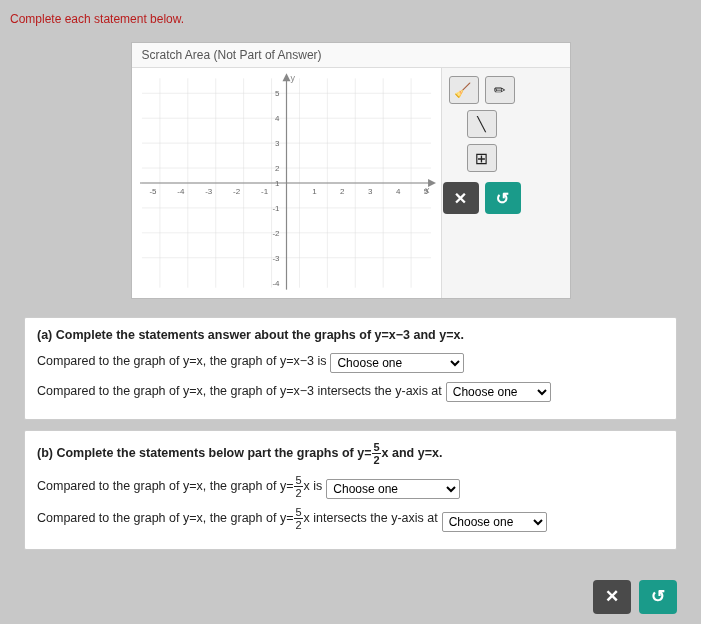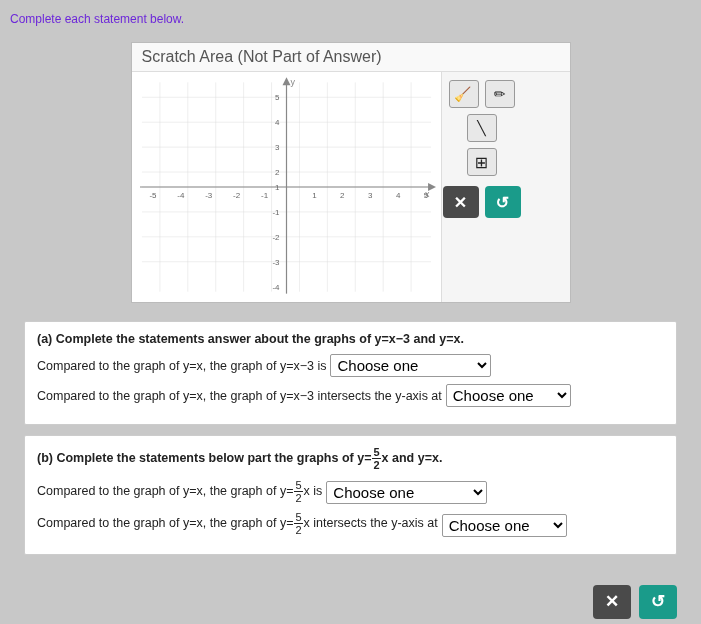--- a/index.html
+++ b/index.html
@@ -7,33 +7,33 @@
       font-family: Arial, sans-serif;
       font-size: 13px;
       background: #c8c8c8;
       width: 701px;
       min-height: 624px;
       padding: 10px;
       color: #222;
     }
     .instructions {
       font-size: 12px;
-      color: #6d28d9;
+      color: #b91c1c;
       margin-bottom: 14px;
       line-height: 1.5;
     }
     .scratch-area {
       background: #f5f5f5;
       border: 1px solid #bbb;
       margin: 10px auto;
       width: 440px;
       display: block;
     }
     .scratch-header {
-      font-size: 16px;
+      font-size: 12px;
       color: #555;
       padding: 5px 10px;
       border-bottom: 1px solid #ddd;
       background: #f9f9f9;
     }
     .scratch-body {
       display: flex;
       flex-direction: row;
     }
     .graph-area {
@@ -118,21 +118,21 @@
       margin-bottom: 7px;
       display: flex;
       align-items: flex-end;
       flex-wrap: wrap;
       gap: 4px;
       line-height: 1.8;
     }
     .math-text {
     }
     select.choose-select {
-      font-size: 15px;
+      font-size: 12px;
       padding: 1px 2px;
       border: 1px solid #999;
       border-radius: 2px;
       background: #fff;
       min-width: 90px;
     }
     .bottom-actions {
       display: flex;
       justify-content: flex-end;
       padding: 6px 14px 10px 14px;

